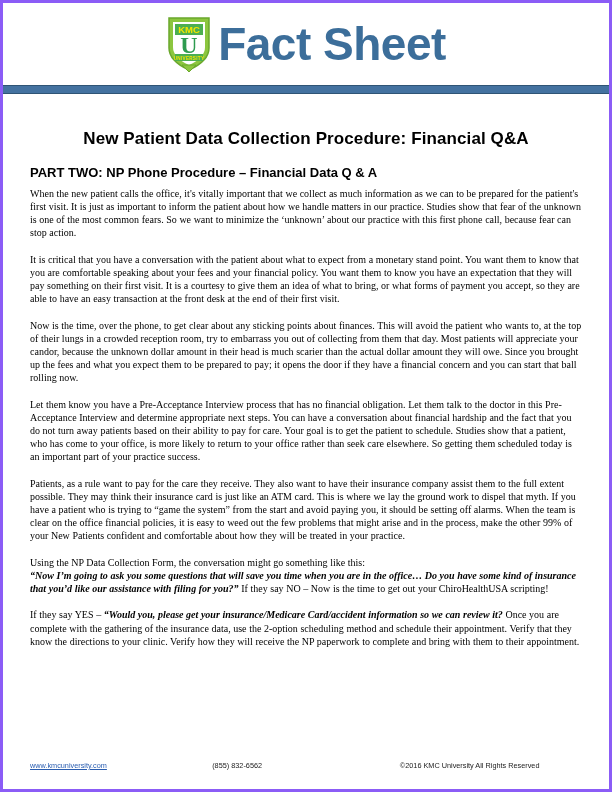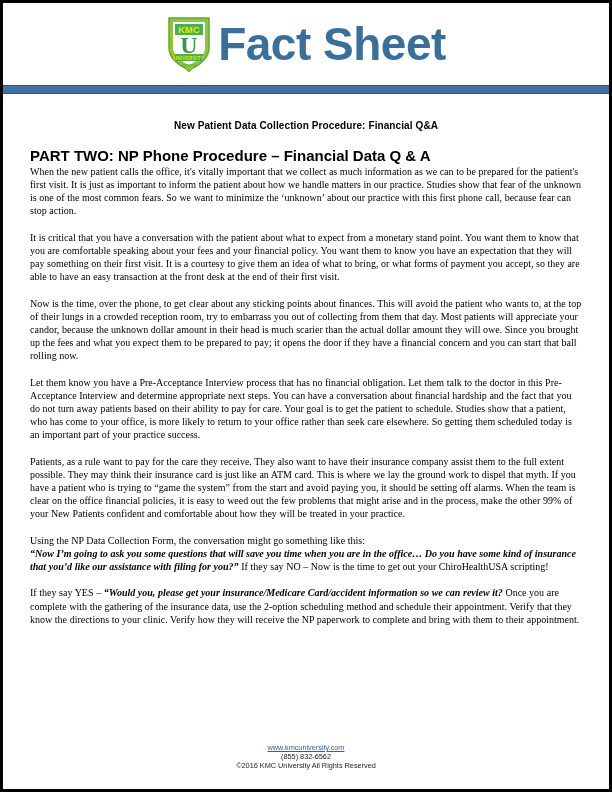--- a/index.html
+++ b/index.html
@@ -6,21 +6,21 @@
     margin: 0;
     padding: 0;
     background: #ffffff;
   }
   .page {
     position: relative;
     width: 612px;
     height: 792px;
     box-sizing: border-box;
     background: #ffffff;
-    border: 3px solid #000000;
+    border: 3px solid #8b5cf6;
     overflow: hidden;
     font-family: "Liberation Sans", sans-serif;
   }
 
   
   .header {
     position: relative;
     height: 82px;
     display: flex;
     align-items: center;
@@ -57,31 +57,31 @@
     width: 100%;
   }
 
   
   .body-wrap {
     padding: 19px 27px 0 27px;
     box-sizing: border-box;
   }
   .doc-title {
     text-align: center;
-    font-size: 10px;
+    font-size: 17px;
     font-weight: bold;
     color: #000;
-    margin: 7px 0 16px 0;
+    margin: 16px 0 16px 0;
     letter-spacing: 0.1px;
   }
   .part-heading {
-    font-size: 15px;
+    font-size: 13px;
     font-weight: bold;
     color: #000;
-    margin: 0 0 1px 0;
+    margin: 0 0 7px 0;
   }
   p.para {
     font-size: 10px;
     line-height: 13.1px;
     color: #000;
     margin: 0 0 13.5px 0;
     text-align: left;
     word-spacing: 0.1px;
     font-family: Liberation Serif, serif;
   }
@@ -96,21 +96,20 @@
     position: absolute;
     left: 0;
     right: 0;
     bottom: 19px;
     padding: 0 27px;
     box-sizing: border-box;
     display: flex;
     align-items: center;
     font-size: 7.3px;
     color: #222;
-    flex-direction: column;
   }
   .footer-left { flex: 0 0 33%; text-align: left; }
   .footer-mid { flex: 0 0 34%; }
   .footer-right { flex: 0 0 33%; text-align: left; }
   .footer-link {
     color: #2a5db0;
     text-decoration: underline;
   }
 </style>
 </head>

